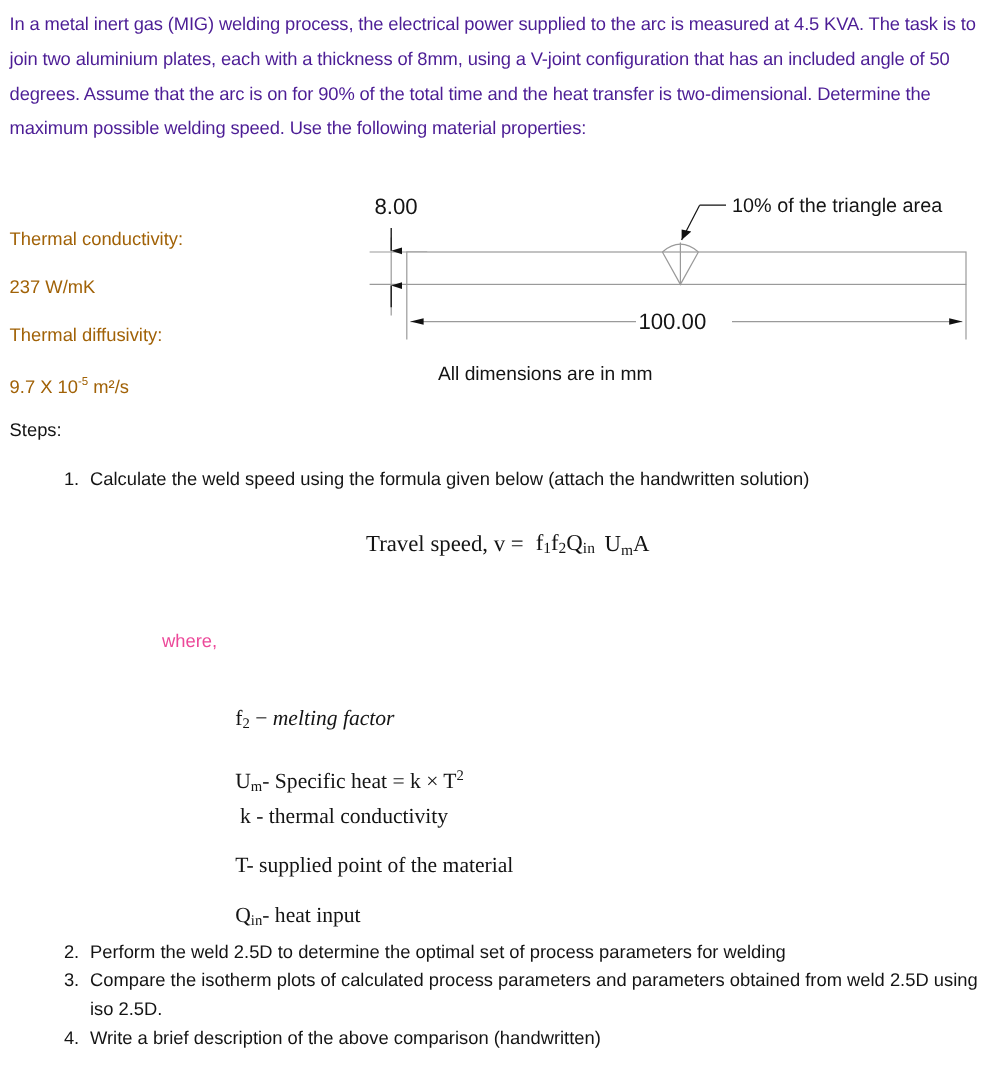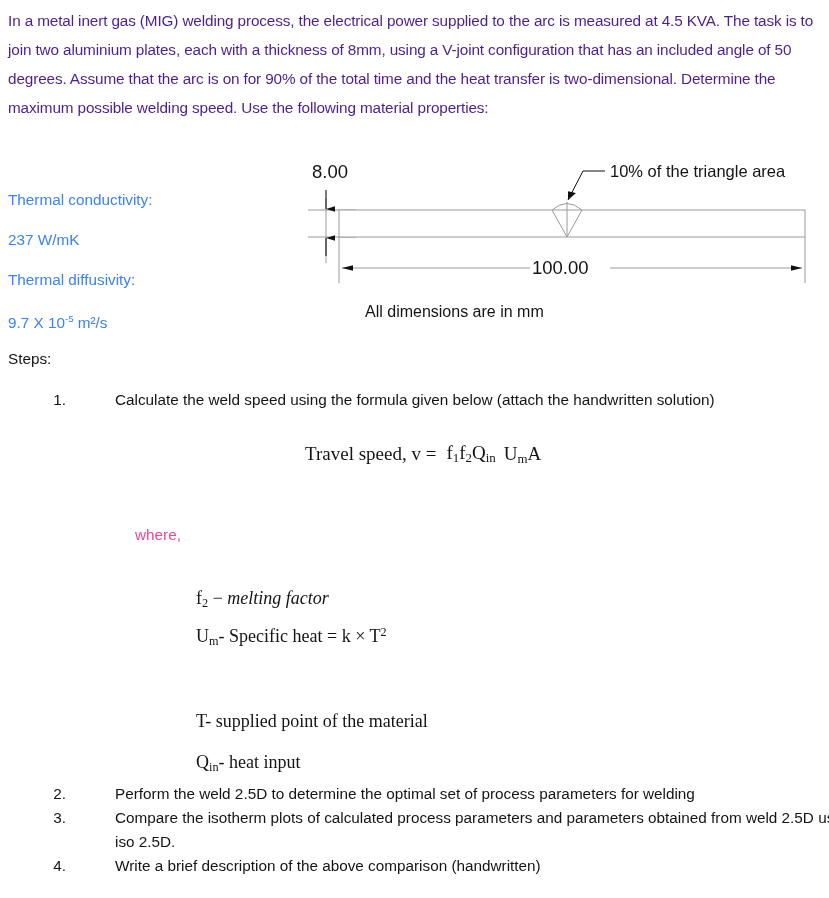--- a/index.html
+++ b/index.html
@@ -32,21 +32,21 @@
     text-align: left;
     color: #4c1d95;
   }
 
   
   .prop {
     position: absolute;
     left: 8px;
     font-size: 15.3px;
     line-height: 20px;
-    color: #3b82f6;
+    color: #a16207;
     white-space: nowrap;
   }
   .prop.p1 { top: 190px; }
   .prop.p2 { top: 230px; text-align: right; }
   .prop.p3 { top: 270px; }
   .prop.p4 { top: 309px; }
   .prop sup { font-size: 9.6px; vertical-align: super; }
 
   
   .diagram {
@@ -64,21 +64,20 @@
     left: 8px;
     top: 350px;
     font-size: 15.3px;
     color: #141414;
   }
   .step-item {
     position: absolute;
     font-size: 15.3px;
     line-height: 24px;
     color: #141414;
-    margin-left: 40px;
   }
   .step-num {
     position: absolute;
     width: 28px;
     text-align: right;
     font-size: 15.3px;
     line-height: 24px;
     color: #141414;
   }
   .step1 { left: 75px; top: 388px; width: 660px; }
@@ -138,21 +137,21 @@
   sup.sm { font-size: 0.68em; vertical-align: 0.52em; }
 
   .defs {
     position: absolute;
     left: 196px;
     font-size: 18px;
     white-space: nowrap;
   }
   .def-f1 { top: 565px; }
   .def-f2 { top: 588px; }
-  .def-um { top: 625px; }
+  .def-um { top: 639px; }
   .def-k  { top: 670px; left: 200px; }
   .def-t  { top: 711px; }
   .def-q  { top: 752px; }
   .ital { font-style: italic; }
 </style>
 </head>
 <body>
 
 <div class="page">
 
@@ -232,20 +231,21 @@
     </span>
   </div>
 
   <div class="where">where,</div>
 
 
   <div class="defs math def-f2"><span>f</span><sub class="sm">2</sub><span> − </span><span class="ital">melting factor</span></div>
 
   <div class="defs math def-um"><span>U</span><sub class="sm">m</sub><span>- Specific heat  =  k  × T</span><sup class="sm">2</sup></div>
 
+  <div class="defs math def-k">k - thermal conductivity</div>
 
   <div class="defs math def-t">T- supplied point of the material</div>
 
   <div class="defs math def-q"><span>Q</span><sub class="sm">in</sub><span>- heat input</span></div>
 
   <div class="step-num step2-num">2.</div>
   <div class="step-item step2">Perform the weld 2.5D to determine the optimal set of process parameters for welding</div>
 
   <div class="step-num step3-num">3.</div>
   <div class="step-item step3">Compare the isotherm plots of calculated process parameters and parameters obtained from weld 2.5D using iso 2.5D.</div>

